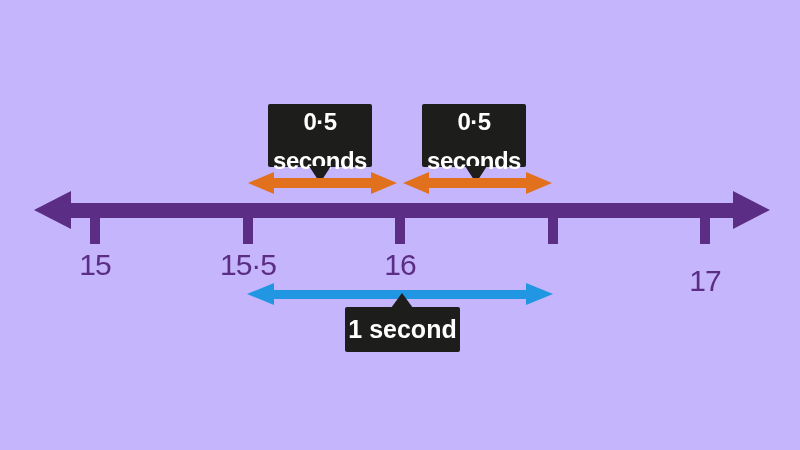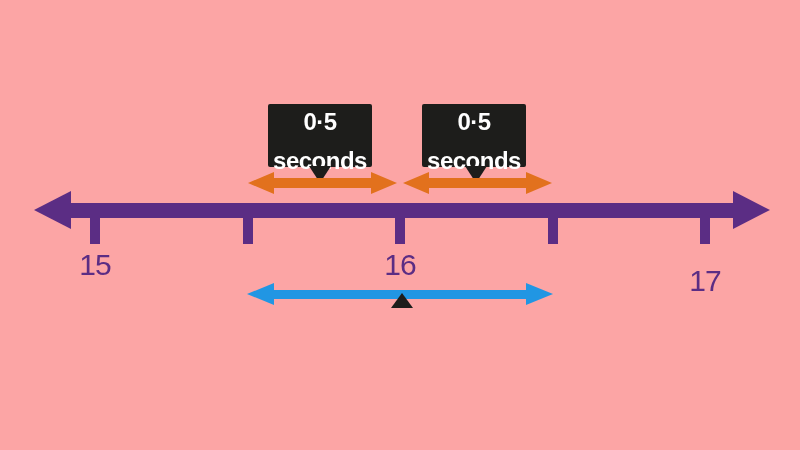--- a/index.html
+++ b/index.html
@@ -1,20 +1,20 @@
 <!DOCTYPE html>
 <html style="--purple: #5b2d84; --orange: #e2711d; --blue: #2196e3; --label_box: #1d1d1b; --label_text: #ffffff;"><head>
 <meta charset="utf-8">
 <style>
   html, body { margin: 0; padding: 0; background: #ffffff; }
   .canvas {
     position: relative;
     width: 800px;
     height: 450px;
-    background: #fca5a5;
+    background: #c4b5fd;
     overflow: hidden;
     font-family: "Liberation Sans", sans-serif;
   }
   
   .nl-bar {
     position: absolute;
     left: 55px; top: 203px;
     width: 680px; height: 15px;
     background: var(--purple);
   }
@@ -166,22 +166,24 @@
   <div class="tri nl-head-left"></div>
   <div class="tri nl-head-right"></div>
 
   <div class="tick tick-1"></div>
   <div class="tick tick-2"></div>
   <div class="tick tick-3"></div>
   <div class="tick tick-4"></div>
   <div class="tick tick-5"></div>
 
   <div class="tick-label tlab-1">15</div>
+  <div class="tick-label tlab-2">15·5</div>
   <div class="tick-label tlab-3">16</div>
   <div class="tick-label tlab-5">17</div>
 
   <div class="ba-bar"></div>
   <div class="tri ba-head-l"></div>
   <div class="tri ba-head-r"></div>
 
   <div class="tri pointer-up"></div>
+  <div class="callout callout-bottom">1 second</div>
 
 </div>
 
 </body></html>

